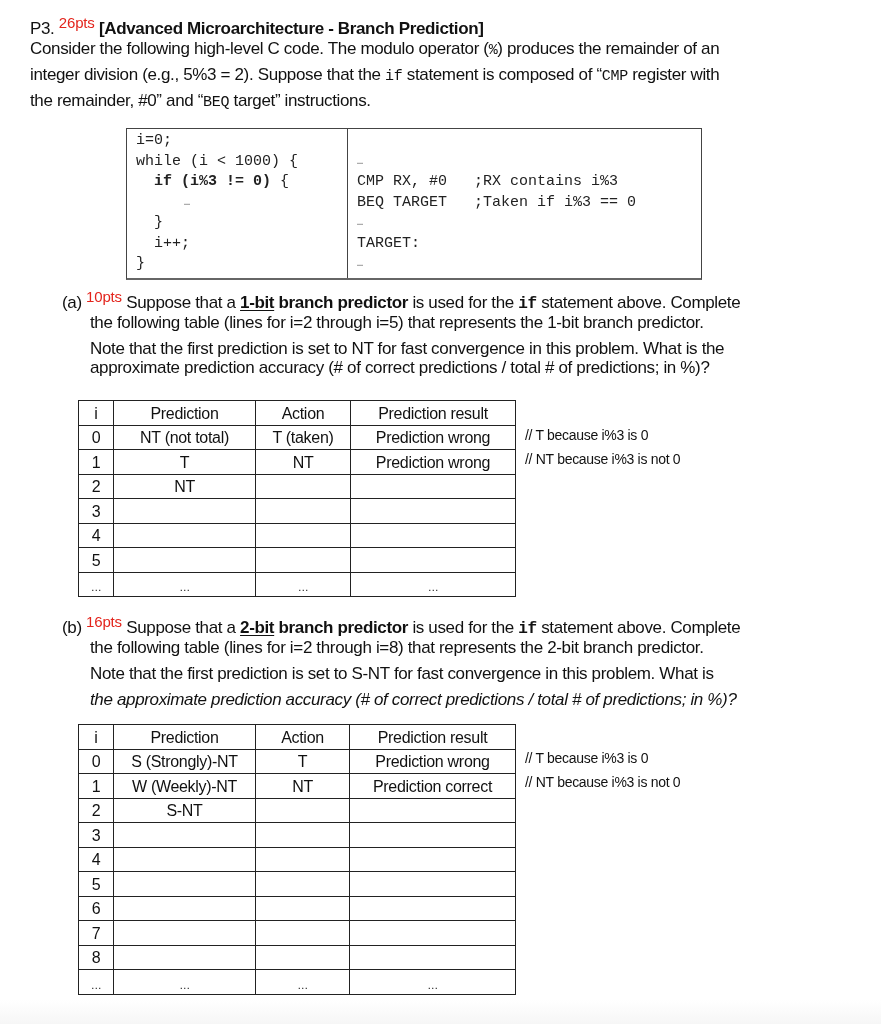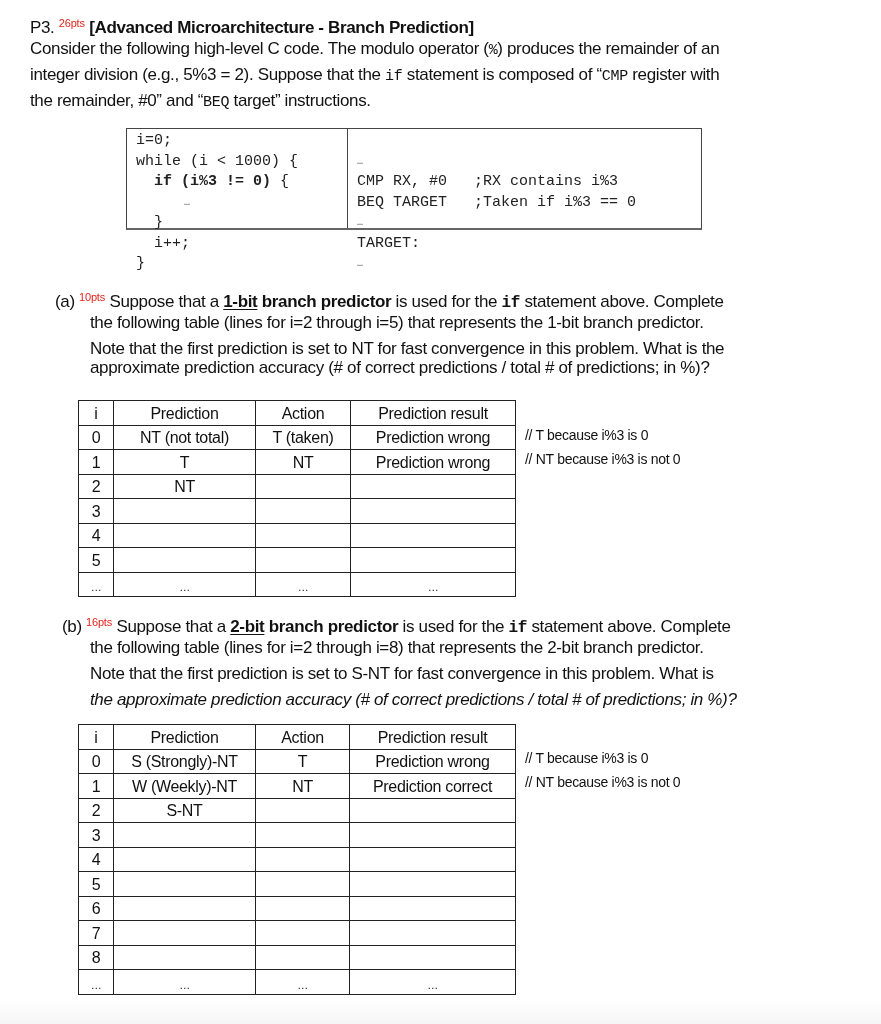--- a/index.html
+++ b/index.html
@@ -10,29 +10,29 @@
     color: #111;
   }
   .bottom-strip {
     position: absolute; left: 0; right: 0; top: 1000px; bottom: 0;
     background: linear-gradient(#ffffff, #f6f6f6);
   }
   .line {
     position: absolute; white-space: nowrap;
     font-size: 17px; line-height: 24px; letter-spacing: -0.35px;
   }
-  .pts { color: #e3241c; font-size: 11px; vertical-align: 6px; letter-spacing: -0.2px; }
+  .pts { color: #e3241c; font-size: 15px; vertical-align: 6px; letter-spacing: -0.2px; }
   .mono { font-family: "Liberation Mono", "DejaVu Sans Mono", monospace; font-size: 15px; letter-spacing: -0.3px; }
   .monob { font-family: "Liberation Mono", "DejaVu Sans Mono", monospace; font-weight: bold; font-size: 16px; }
   b { font-weight: bold; }
   u { text-decoration: underline; text-underline-offset: 2px; }
 
   
   .codebox {
-    position: absolute; left: 126px; top: 128px; width: 576px; height: 102px;
+    position: absolute; left: 126px; top: 128px; width: 576px; height: 152px;
     border: 1px solid #444; box-sizing: border-box;
     border-bottom: 2px solid #666;
     font-family: "Liberation Mono", "DejaVu Sans Mono", monospace;
     font-size: 15px; color: #222;
   }
   .codebox .divider { position: absolute; left: 220px; top: 0; bottom: 0; border-left: 1px solid #444; }
   .code-l { position: absolute; left: 9px; top: 2px; }
   .code-r { position: absolute; left: 230px; top: 2px; }
   .cl { height: 20.5px; line-height: 20.5px; white-space: pre; }
   .ell { font-size: 10px; color: #444; }
@@ -80,21 +80,21 @@
     <div class="cl"></div>
     <div class="cl ell">…</div>
     <div class="cl">CMP RX, #0   ;RX contains i%3</div>
     <div class="cl">BEQ TARGET   ;Taken if i%3 == 0</div>
     <div class="cl ell">…</div>
     <div class="cl">TARGET:</div>
     <div class="cl ell">…</div>
   </div>
 </div>
 
-<div class="line" style="left:55px; top:285px;"><span>(a)</span> <span class="pts">10pts</span><span> Suppose that a </span><b><u>1-bit</u><span> branch predictor</span></b><span> is used for the </span><span class="monob">if</span><span> statement above. Complete</span></div>
+<div class="line" style="left:62px; top:285px;"><span>(a)</span> <span class="pts">10pts</span><span> Suppose that a </span><b><u>1-bit</u><span> branch predictor</span></b><span> is used for the </span><span class="monob">if</span><span> statement above. Complete</span></div>
 <div class="line" style="left:90px; top:311px;text-align:right;">the following table (lines for i=2 through i=5) that represents the 1-bit branch predictor.</div>
 <div class="line" style="left:90px; top:337px;">Note that the first prediction is set to NT for fast convergence in this problem. What is the</div>
 <div class="line" style="left:90px; top:356px;">approximate prediction accuracy (# of correct predictions / total # of predictions; in %)?</div>
 
 <table class="bp" style="top:400px;">
   <colgroup>
       <col style="width:35px">
       <col style="width:142px">
       <col style="width:95px">
       <col style="width:165px">

